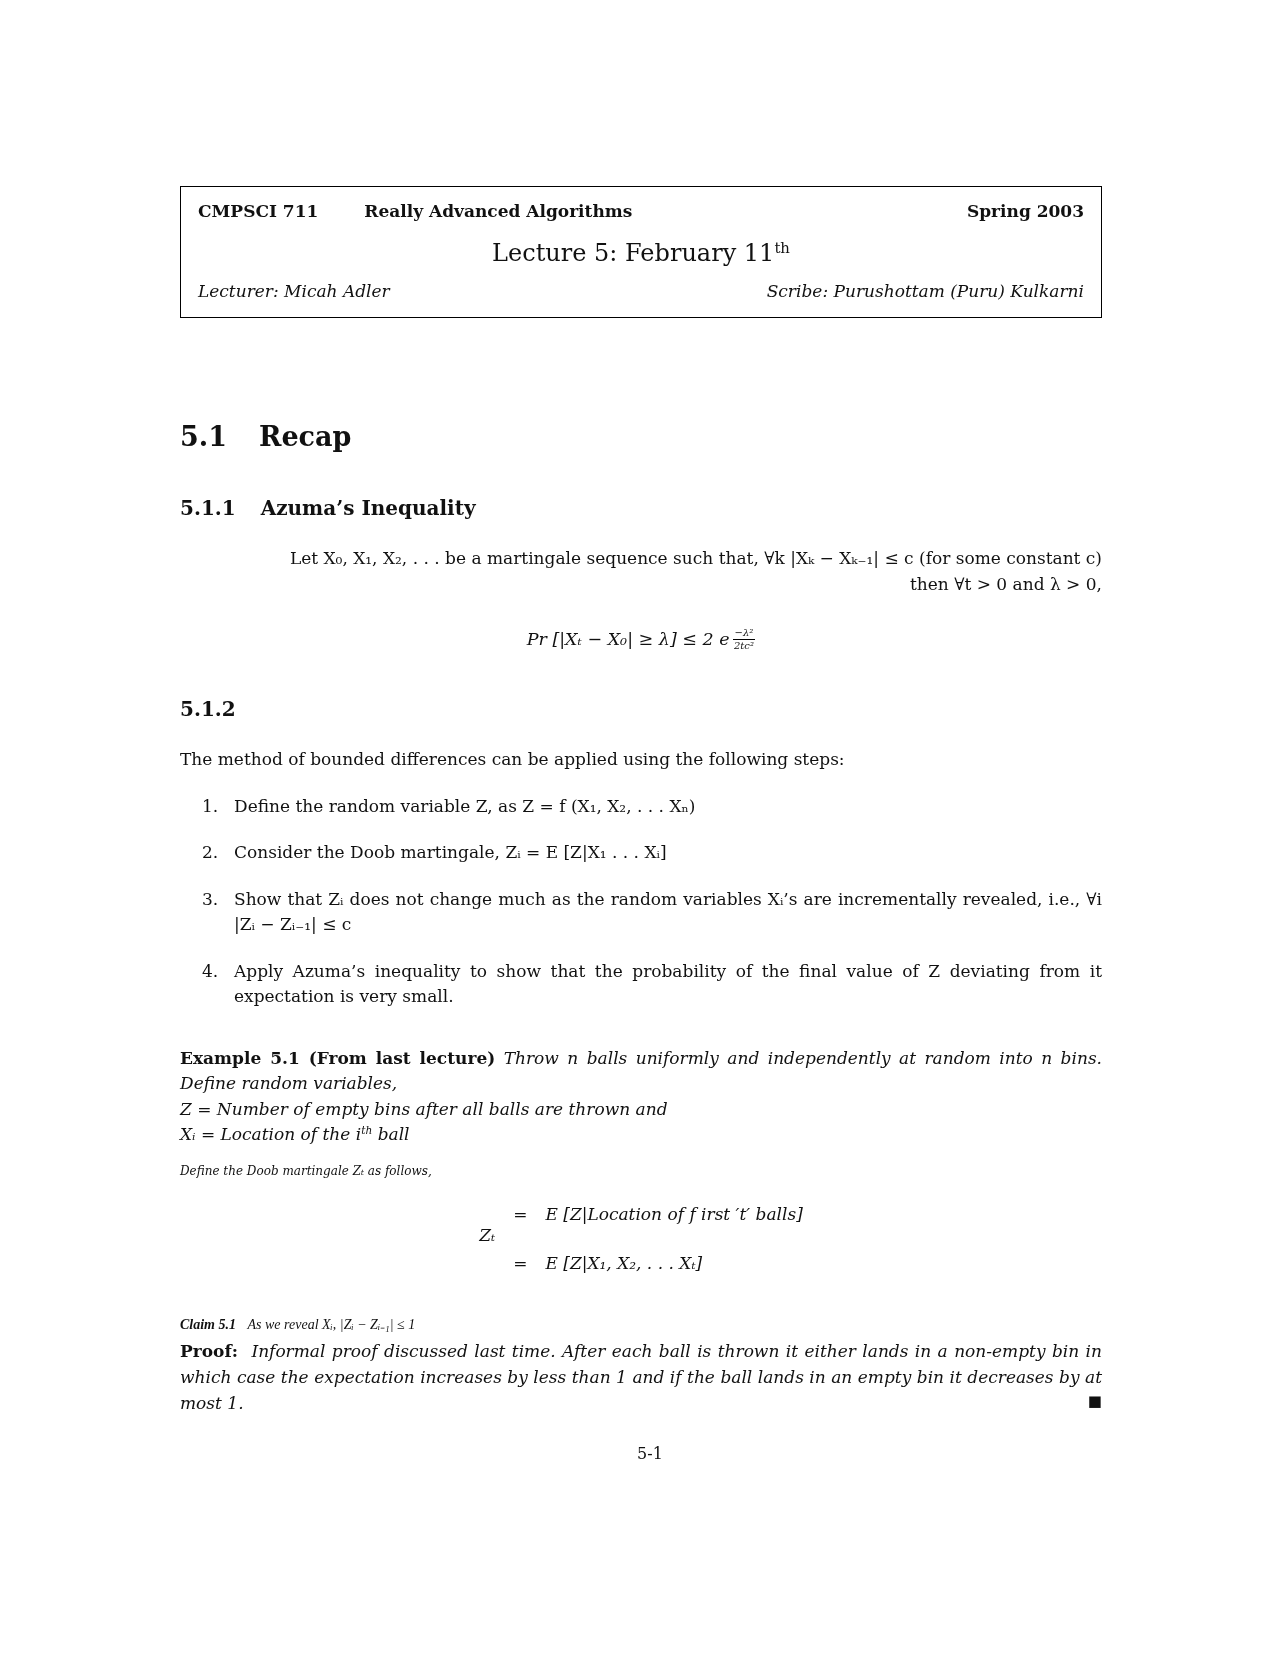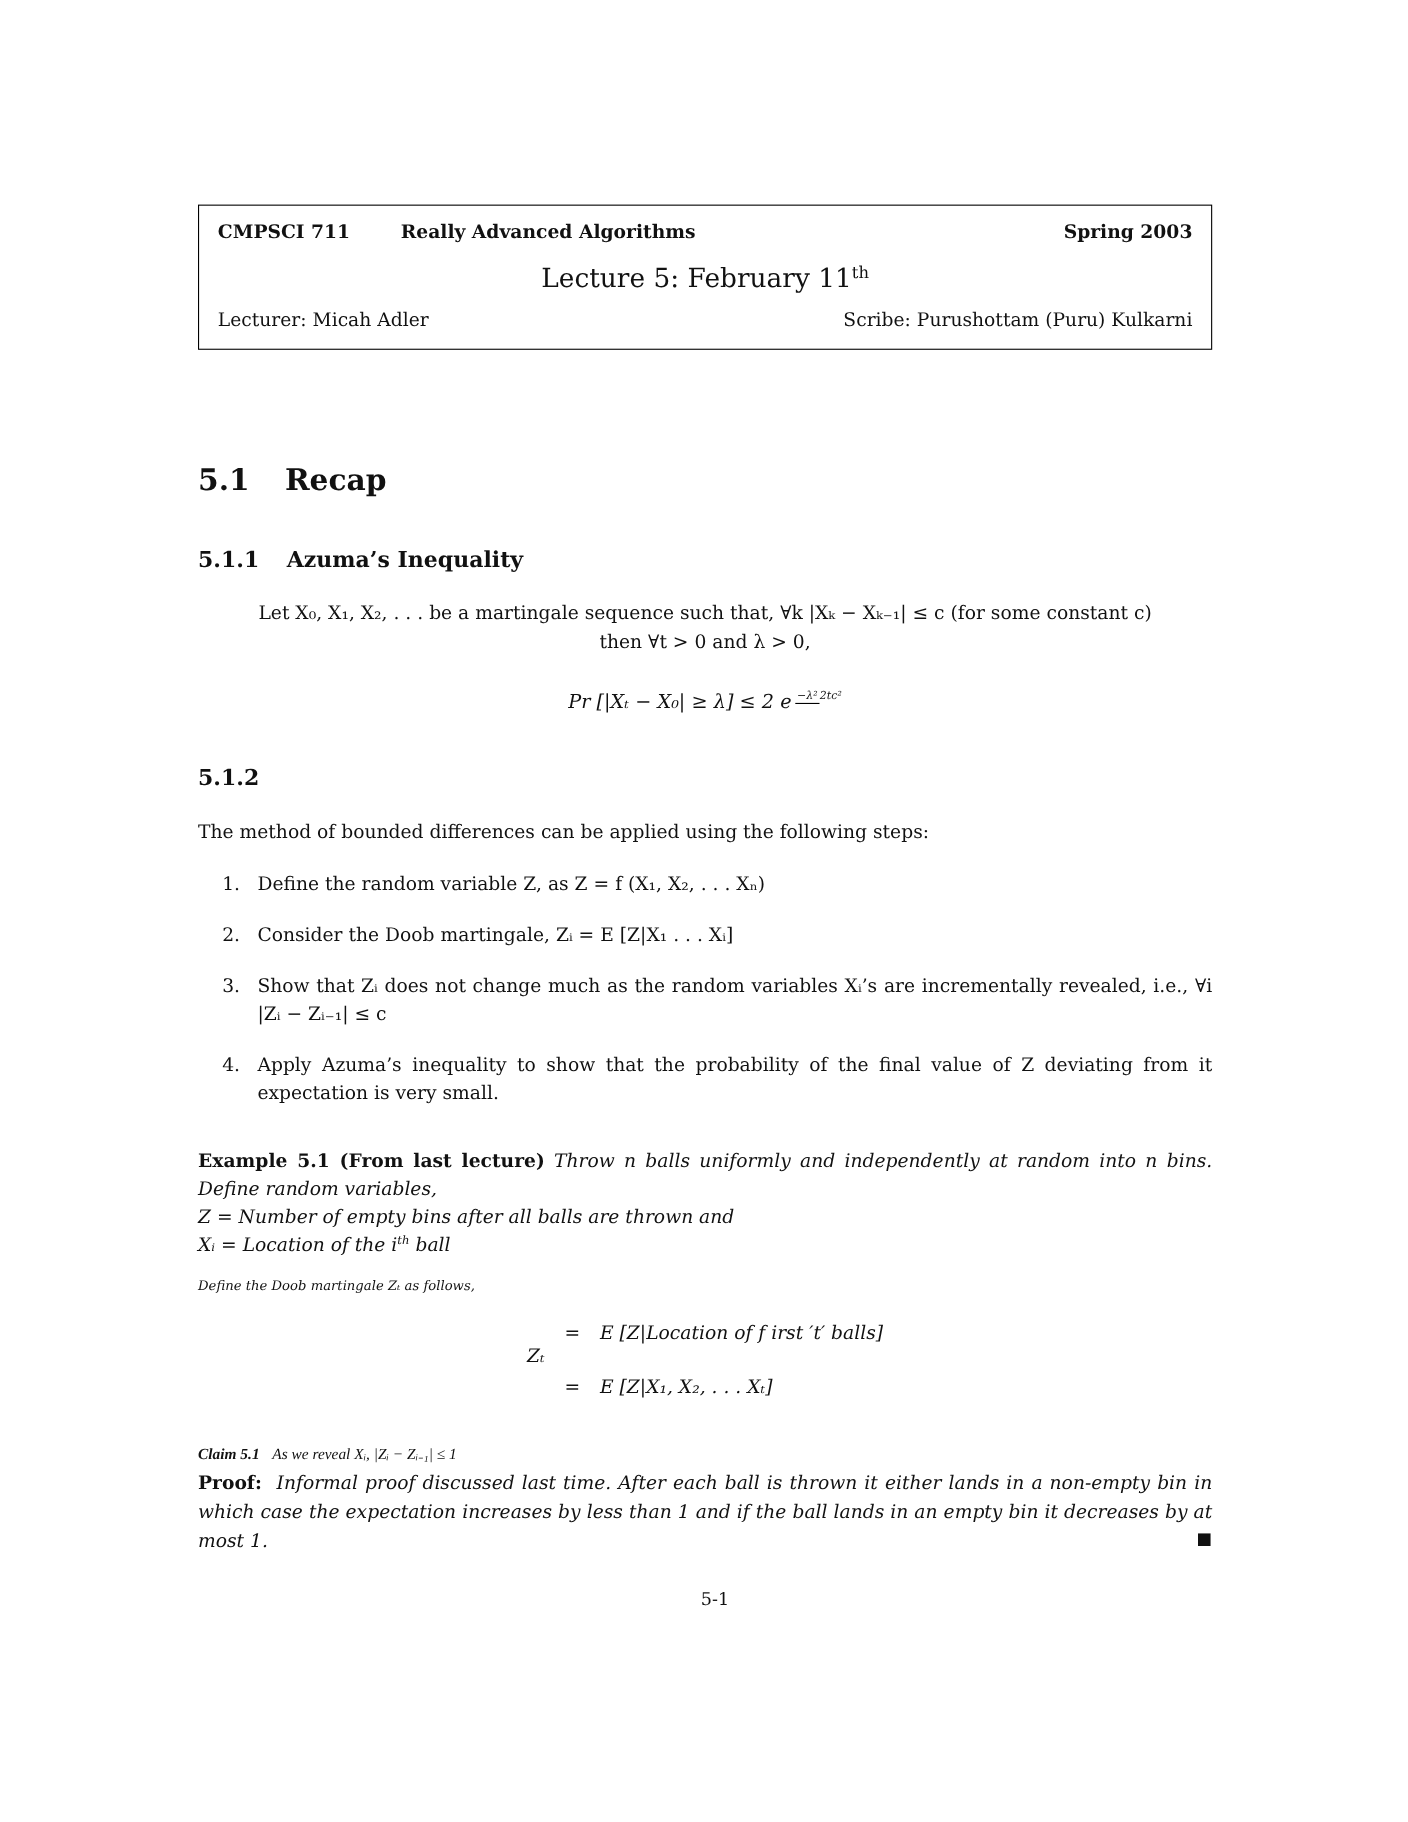--- a/index.html
+++ b/index.html
@@ -38,20 +38,21 @@
     margin-top: 18px;
     margin-bottom: 14px;
   }
   .sup {
     font-size: 0.62em;
     vertical-align: 0.55em;
   }
   .hdr-bottom {
     display: flex;
     justify-content: space-between;
+    font-style: italic;
     font-size: 17px;
     align-items: center;
   }
 
   
   .sec-heading {
     margin-top: 103px;
     font-size: 27px;
     font-weight: bold;
     display: flex;
@@ -68,32 +69,32 @@
   }
   .subsec-heading.second { margin-top: 46px; }
 
   
   .para {
     margin-top: 24px;
     font-size: 17px;
     line-height: 1.55;
     text-align: justify;
   }
-  .para .pline { text-align: center; }
+  .para .pline { text-align: right; }
 
   
   .equation {
     margin-top: 30px;
     text-align: center;
     font-size: 17.5px;
     font-style: italic;
   }
   .efrac {
     display: inline-flex;
-    flex-direction: row;
+    flex-direction: column;
     vertical-align: 9px;
     font-size: 10px;
     line-height: 1.15;
     text-align: center;
     margin-left: 3px;
   }
   .efrac .enum {
     border-bottom: 1px solid #000;
     padding: 0 2px;
   }

